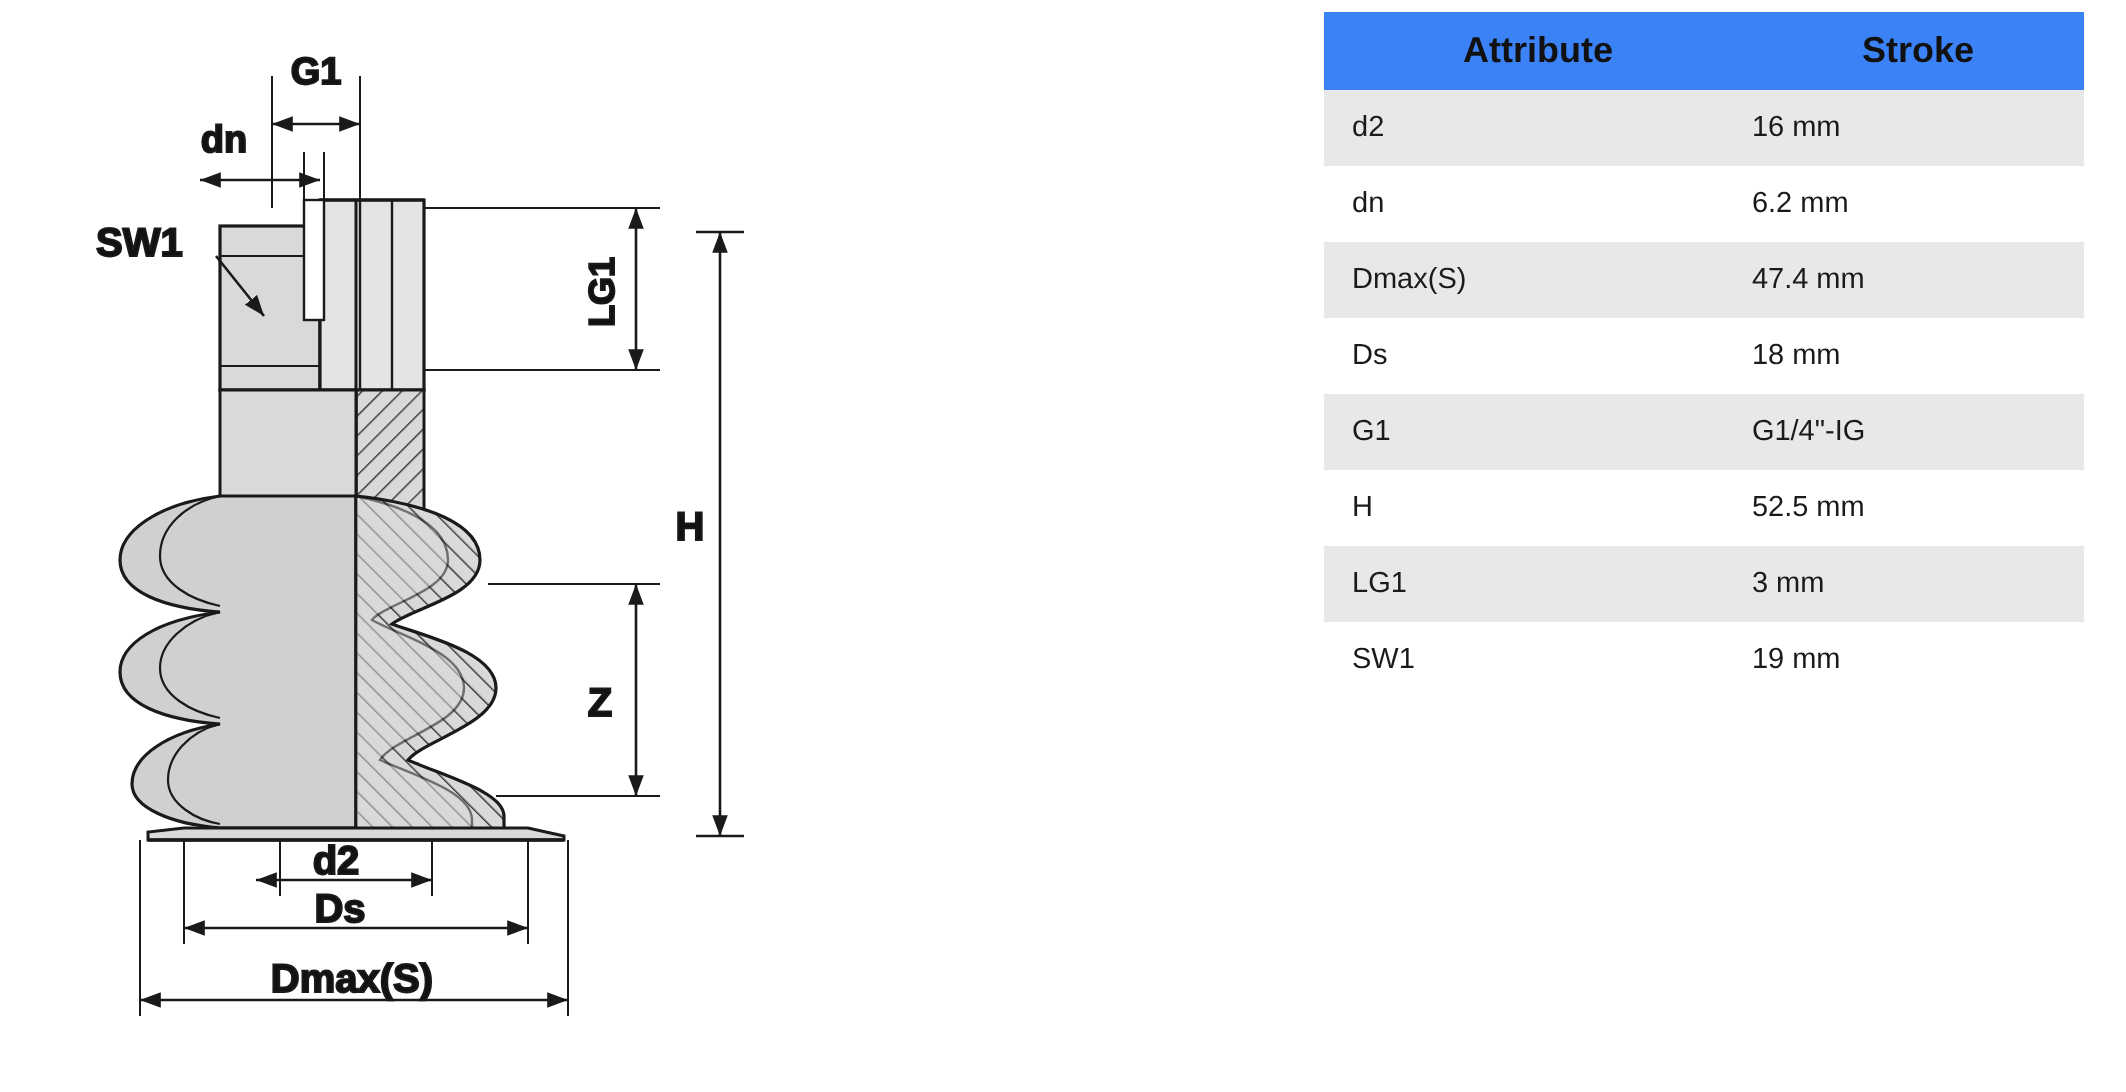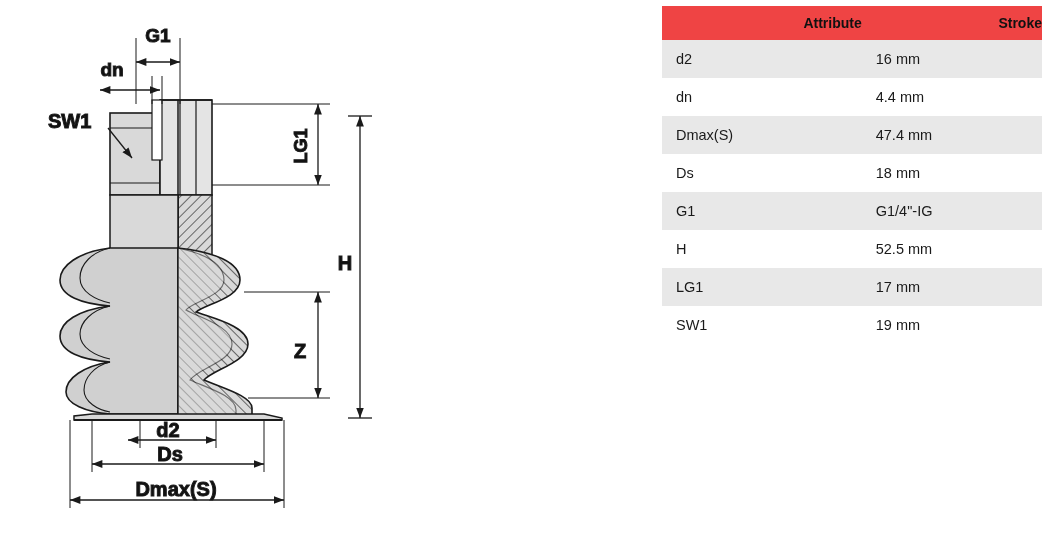--- a/index.html
+++ b/index.html
@@ -44,26 +44,26 @@
   #spec-table {
     position: absolute;
     left: 662px;
     top: 6px;
     width: 380px;
     border-collapse: collapse;
     font-size: 14.5px;
     color: #1a1a1a;
   }
   #spec-table th {
-    text-align: right;
+    text-align: center;
     font-weight: bold;
     padding: 9px 0 9px 14px;
-    font-size: 14px;
+    font-size: 18px;
     color: #111111;
-    background: #ef4444;
+    background: #3b82f6;
   }
   #spec-table td {
     padding: 11px 0 11px 14px;
     font-size: 14.5px;
     vertical-align: middle;
   }
   #spec-table th.col-attr, #spec-table td.col-attr { width: 200px; }
   #spec-table th.col-val,  #spec-table td.col-val  { width: 180px; }
   #spec-table tbody tr.shaded td {
     background: #e8e8e8;
@@ -199,41 +199,41 @@
         <th class="col-val">Stroke</th>
       </tr>
     </thead>
     <tbody>
       <tr class="shaded">
         <td class="col-attr">d2</td>
         <td class="col-val">16 mm</td>
       </tr>
       <tr class="plain">
         <td class="col-attr">dn</td>
-        <td class="col-val">4.4 mm</td>
+        <td class="col-val">6.2 mm</td>
       </tr>
       <tr class="shaded">
         <td class="col-attr">Dmax(S)</td>
         <td class="col-val">47.4 mm</td>
       </tr>
       <tr class="plain">
         <td class="col-attr">Ds</td>
         <td class="col-val">18 mm</td>
       </tr>
       <tr class="shaded">
         <td class="col-attr">G1</td>
         <td class="col-val">G1/4"-IG</td>
       </tr>
       <tr class="plain">
         <td class="col-attr">H</td>
         <td class="col-val">52.5 mm</td>
       </tr>
       <tr class="shaded">
         <td class="col-attr">LG1</td>
-        <td class="col-val">17 mm</td>
+        <td class="col-val">3 mm</td>
       </tr>
       <tr class="plain">
         <td class="col-attr">SW1</td>
         <td class="col-val">19 mm</td>
       </tr>
     </tbody>
   </table>
 
 </div>
 

